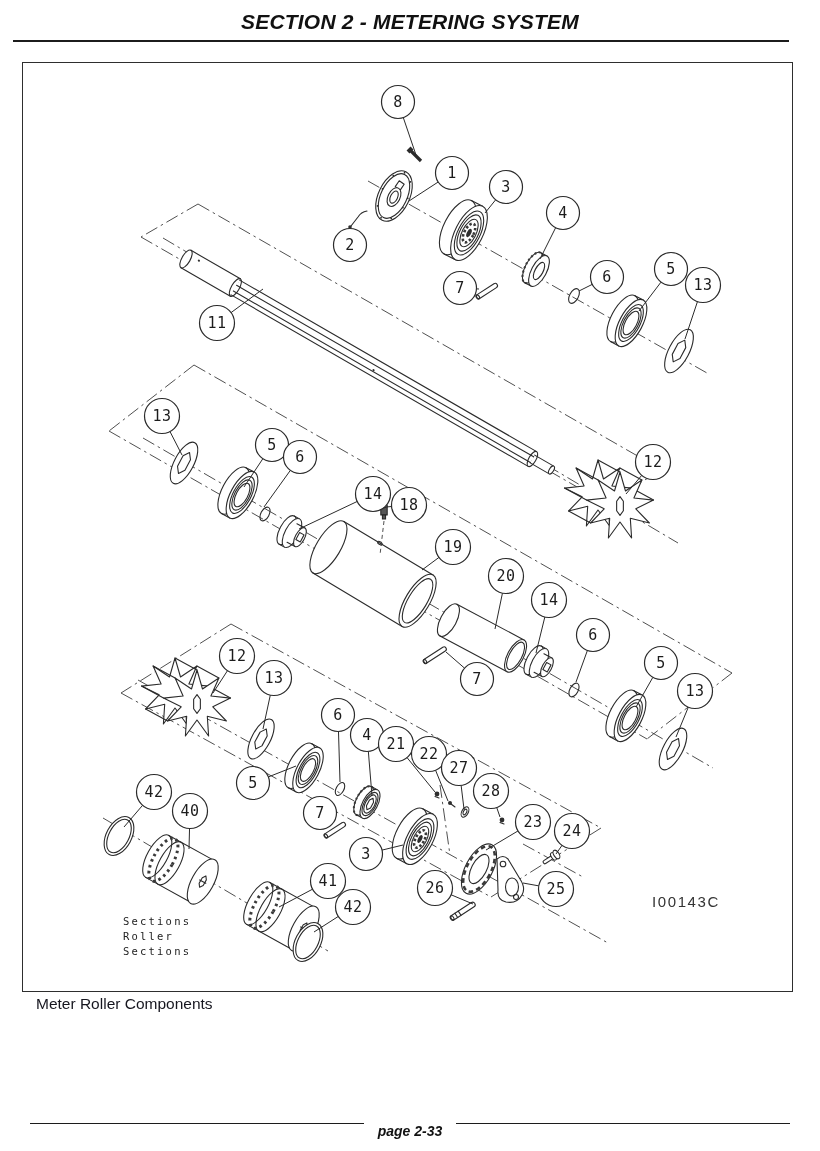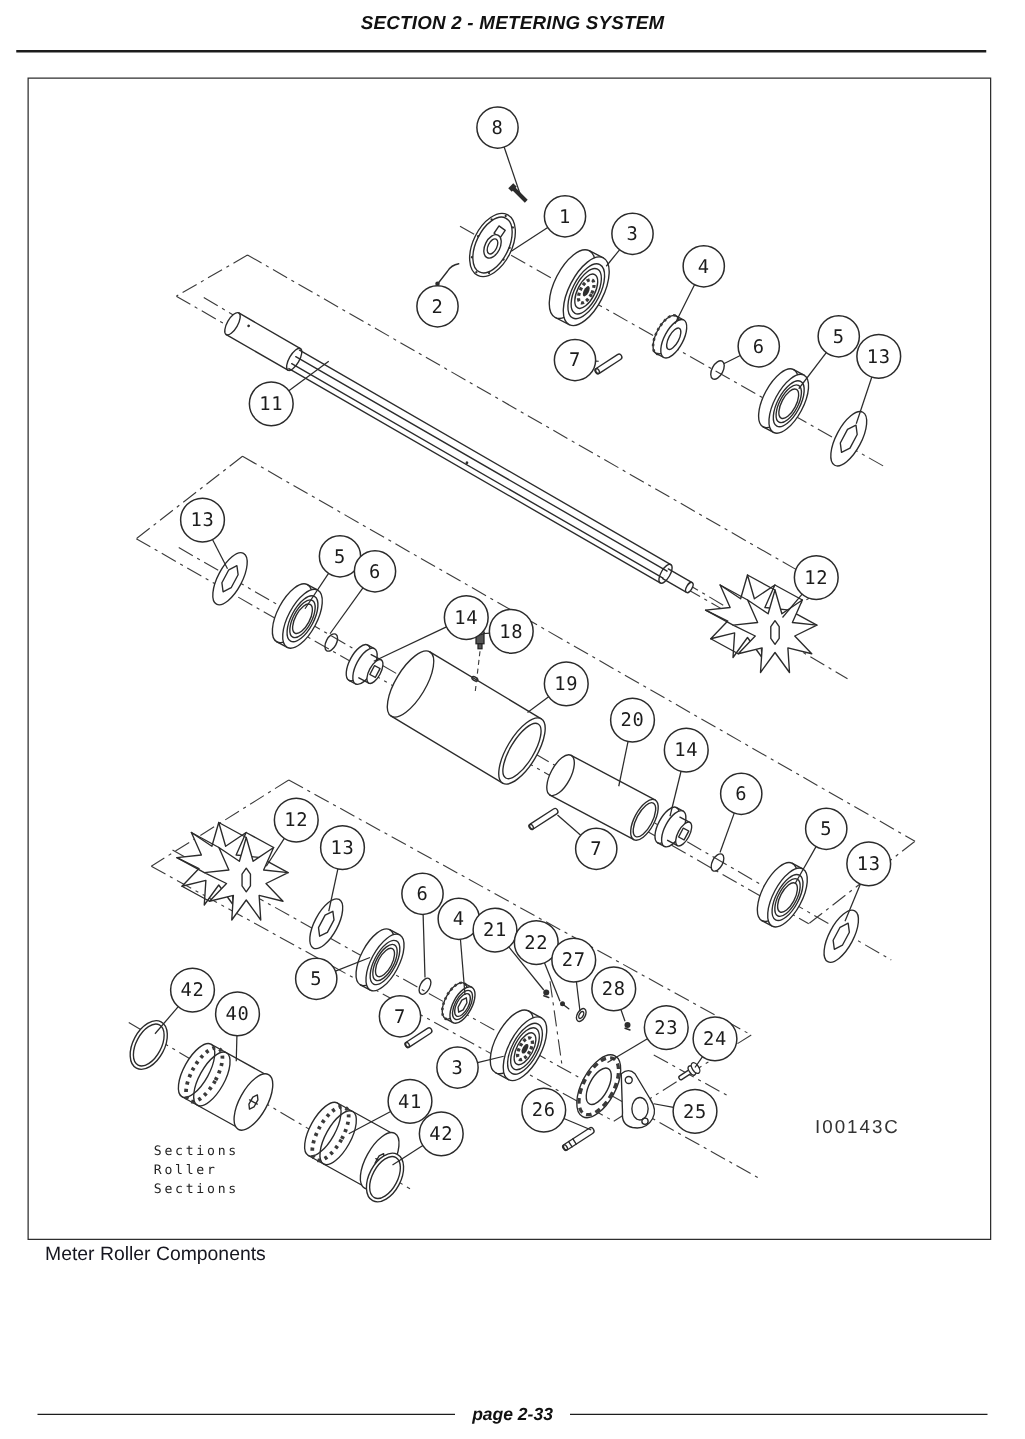--- a/index.html
+++ b/index.html
@@ -1,33 +1,33 @@
 <!DOCTYPE html>
 <html><head>
 <meta charset="utf-8">
 <style>
   html,body{margin:0;padding:0;background:#fff;}
   .page{position:relative;width:820px;height:1151px;background:#fff;overflow:hidden;
         font-family:"Liberation Sans",sans-serif;}
   .hdr-title{position:absolute;top:10px;left:0;width:100%;text-align:center;
-        font-size:15px;font-weight:bold;font-style:italic;color:#111;letter-spacing:.2px;}
+        font-size:21px;font-weight:bold;font-style:italic;color:#111;letter-spacing:.2px;}
   .hdr-rule{position:absolute;top:40px;left:13px;width:776px;height:0;border-top:2px solid #1c1c1c;}
   .figure-box{position:absolute;left:22px;top:62px;width:769px;height:928px;
         border:1.6px solid #2e2e2e;background:#fff;}
   .wmark{position:absolute;left:-9px;top:488px;z-index:0;line-height:1.05;}
   .wm-title{font-size:33px;font-weight:bold;color:#dce3cd;letter-spacing:.5px;}
   .wm-sub{margin-top:6px;font-size:11.5px;font-weight:bold;color:#d3dcc1;}
   svg.diagram{position:absolute;left:0;top:0;z-index:1;}
   .grp-label{position:absolute;left:100px;top:851px;z-index:2;
         font-family:"DejaVu Sans Mono",monospace;font-size:10.5px;color:#222;
         letter-spacing:2.2px;line-height:15px;white-space:pre;}
   .dwg-code{position:absolute;left:629px;top:830px;z-index:2;
         font-family:Liberation Sans, sans-serif;font-size:15px;color:#333;letter-spacing:1.6px;}
   .caption{position:absolute;left:36px;top:995px;font-size:15.5px;color:#16161f;}
-  .footer{position:absolute;left:0;top:1123px;width:100%;display:flex;align-items:center;
+  .footer{position:absolute;left:0;top:1123px;width:100%;display:flex;
         padding:0;box-sizing:border-box;}
   .fline{flex:1;height:0;border-top:1.6px solid #1c1c1c;}
   .fline.l{margin-left:30px;}
   .fline.r{margin-right:30px;}
   .ftext{margin:0 14px;font-size:14px;font-weight:bold;font-style:italic;color:#111;white-space:nowrap;}
   
   .ln{fill:none;stroke:#2b2b2b;stroke-width:1.1;stroke-linecap:round;stroke-linejoin:round;}
   .fw{fill:#ffffff;stroke:#2b2b2b;stroke-width:1.1;stroke-linejoin:round;}
   .wf{fill:#ffffff;stroke:none;}
   .dk{fill:#2e2e2e;stroke:none;}

